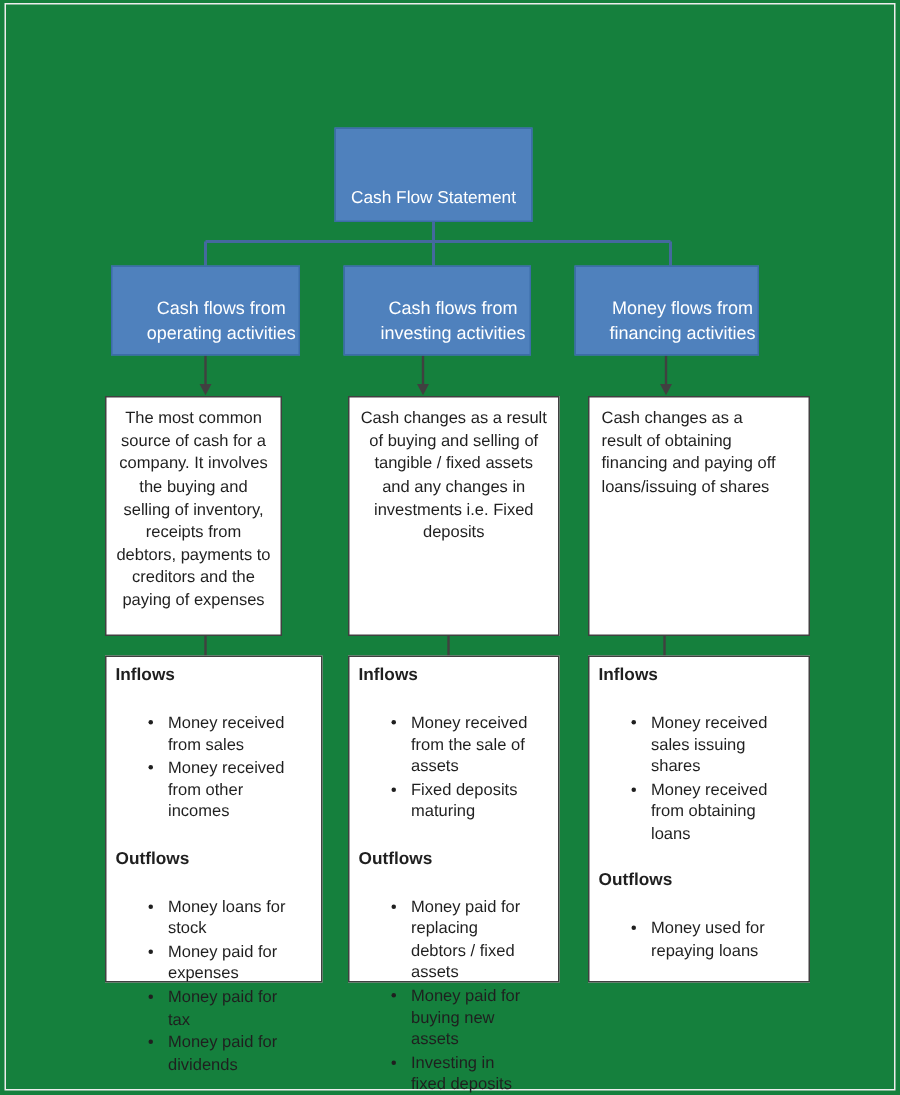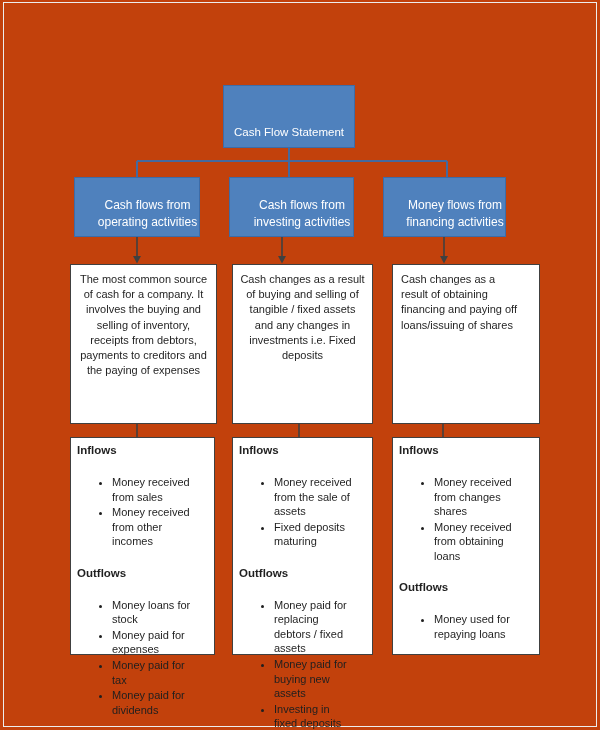--- a/index.html
+++ b/index.html
@@ -4,21 +4,21 @@
 <style>
   html, body {
     margin: 0;
     padding: 0;
     background: #ffffff;
   }
   #canvas {
     position: relative;
     width: 600px;
     height: 730px;
-    background: #c2410c;
+    background: #15803d;
     font-family: "Liberation Sans", sans-serif;
     overflow: hidden;
     text-decoration: underline;
   }
   .frame {
     position: absolute;
     left: 3px; top: 2px; right: 3px; bottom: 3px;
     border: 1px solid var(--page-border, #ededed);
     pointer-events: none;
   }
@@ -72,21 +72,21 @@
     top: 264px; height: 160px;
     box-sizing: border-box;
     background: #ffffff;
     border: 1.5px solid var(--box-border, #404040);
     color: var(--text, #1f1f1f);
     font-size: 11px;
     line-height: 1.38;
     padding: 7px 6px;
     text-align: center;
   }
-  .descbox.col-op  { left: 70px;  width: 147px; }
+  .descbox.col-op  { left: 70px;  width: 118px; }
   .descbox.col-inv { left: 232px; width: 141px; }
   .descbox.col-fin { left: 392px; width: 148px; text-align: left; padding-left: 8px; padding-right: 20px; }
 
   .flowsbox {
     position: absolute;
     top: 437px; height: 218px;
     box-sizing: border-box;
     background: #ffffff;
     border: 1.5px solid var(--box-border, #404040);
     color: var(--text, #1f1f1f);
@@ -186,21 +186,21 @@
     <ul class="bullets">
         <li>Money paid for replacing debtors / fixed assets</li>
         <li>Money paid for buying new assets</li>
         <li>Investing in fixed deposits</li>
       </ul>
   </div>
 
   <div class="flowsbox col-fin">
     <div class="flow-h">Inflows</div>
     <ul class="bullets">
-        <li>Money received from changes shares</li>
+        <li>Money received sales issuing shares</li>
         <li>Money received from obtaining loans</li>
       </ul>
     <div class="flow-h">Outflows</div>
     <ul class="bullets">
         <li>Money used for repaying loans</li>
       </ul>
   </div>
 
 </div>
 

